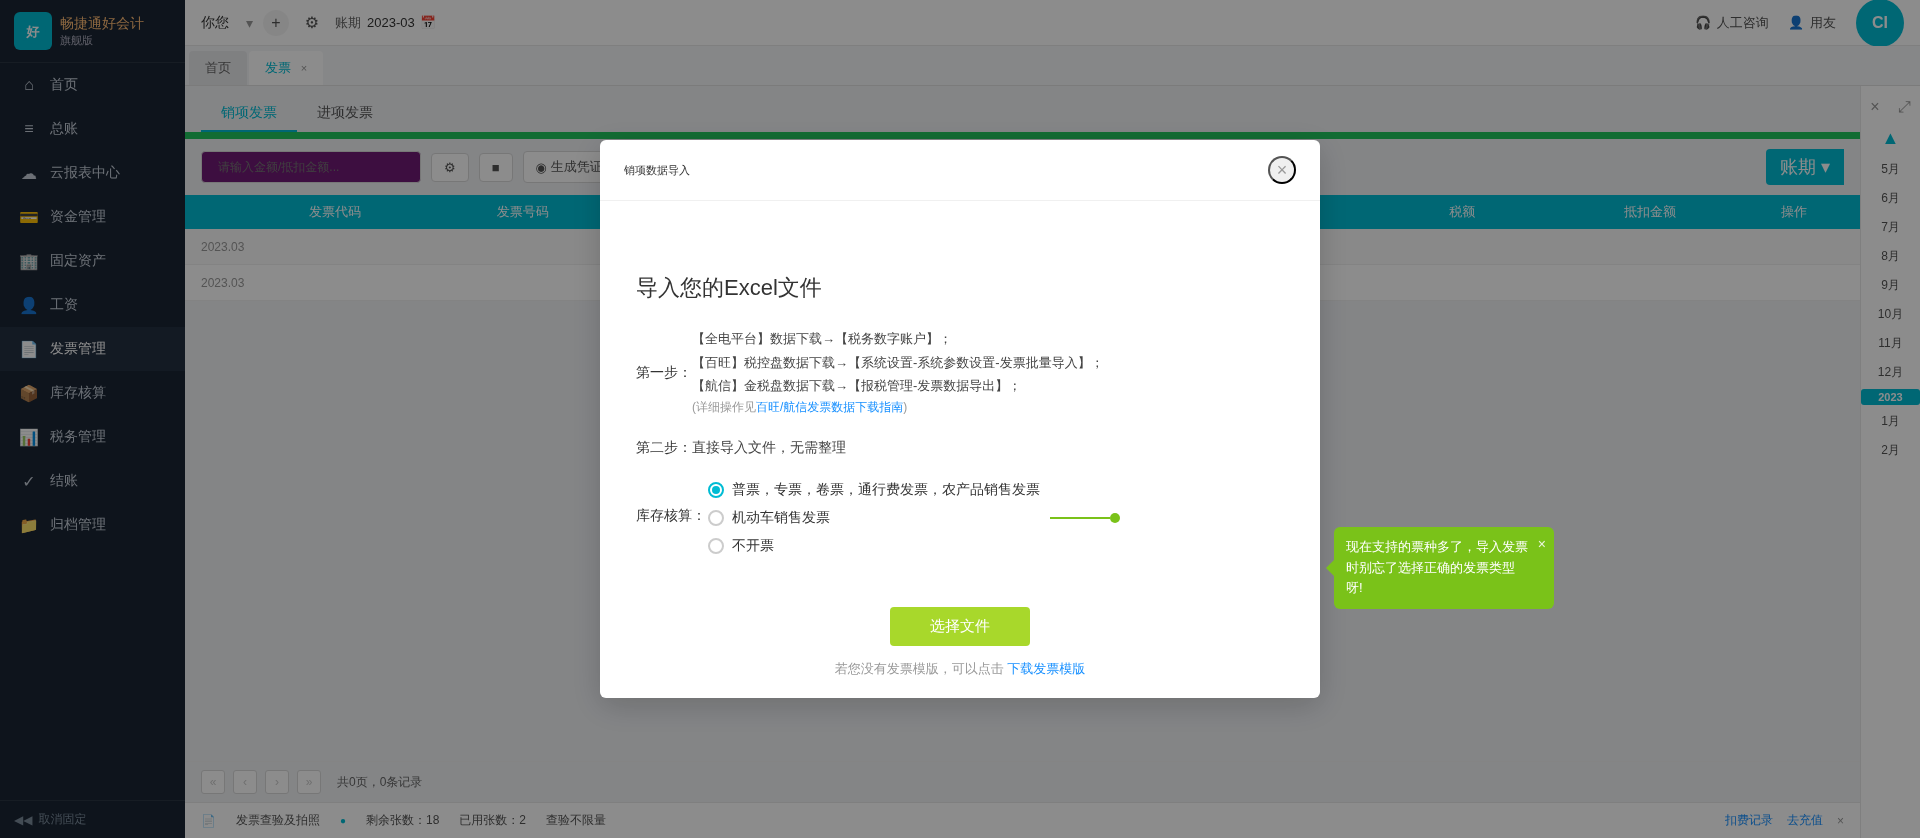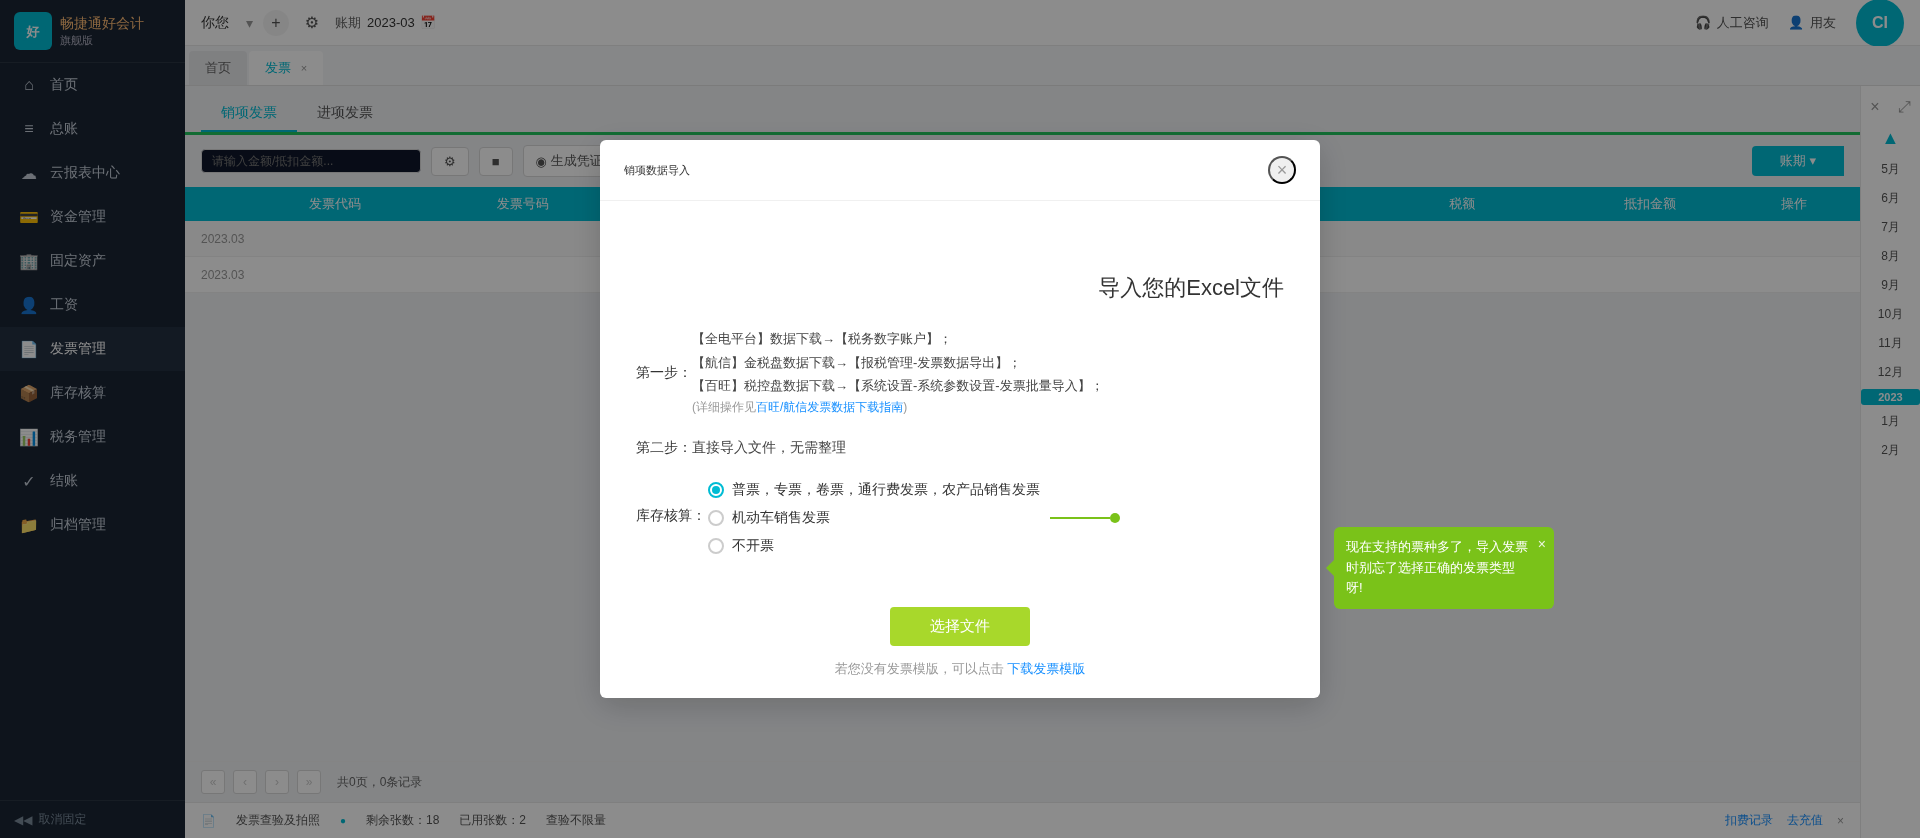--- a/index.html
+++ b/index.html
@@ -34,27 +34,27 @@
     .topbar-period-icon { color: #00bcd4; }
     .topbar-right { margin-left: auto; display: flex; align-items: center; gap: 20px; }
     .topbar-consult { display: flex; align-items: center; gap: 5px; color: #555; font-size: 13px; cursor: pointer; }
     .topbar-user { display: flex; align-items: center; gap: 5px; color: #555; font-size: 13px; cursor: pointer; }
 
     
     .content-tabs { height: 40px; background: #f5f6f8; display: flex; align-items: flex-end; border-bottom: 1px solid #e0e0e0; flex-shrink: 0; padding: 0 0 0 4px; }
     .tab { padding: 8px 16px; font-size: 13px; cursor: pointer; color: #666; background: #e8e9ec; border-radius: 4px 4px 0 0; margin-right: 2px; }
     .tab.active { background: #fff; color: #00bcd4; font-weight: 500; }
     .tab-close { margin-left: 6px; color: #999; font-size: 11px; }
-    .invoice-subtabs { display: flex; align-items: center; padding: 10px 16px 0; border-bottom: 3px solid #22c55e; gap: 0; flex-shrink: 0; }
+    .invoice-subtabs { display: flex; align-items: center; padding: 10px 16px 0; border-bottom: 7px solid #22c55e; gap: 0; flex-shrink: 0; }
     .invoice-subtab { padding: 8px 20px; font-size: 14px; color: #555; cursor: pointer; border-bottom: 2px solid transparent; }
     .invoice-subtab.active { color: #00bcd4; border-bottom: 2px solid #00bcd4; }
     .invoice-toolbar { display: flex; align-items: center; padding: 10px 16px; gap: 10px; flex-shrink: 0; }
-    .invoice-search { flex: 0 0 220px; height: 24px; border: 1px solid #d9d9d9; border-radius: 4px; padding: 0 10px; font-size: 12px; color: #999; background: #0f172a; }
+    .invoice-search { flex: 0 0 220px; height: 32px; border: 1px solid #d9d9d9; border-radius: 4px; padding: 0 16px; font-size: 12px; color: #999; background: #701a75; }
     .toolbar-btn { display: flex; align-items: center; gap: 4px; padding: 6px 12px; border: 1px solid #d9d9d9; border-radius: 4px; font-size: 13px; cursor: pointer; color: #555; background: #fff; }
-    .toolbar-btn-period { background: #00bcd4; color: #fff; border: none; padding: 6px 28px; border-radius: 4px 0 0 4px; font-size: 13px; cursor: pointer; }
+    .toolbar-btn-period { background: #00bcd4; color: #fff; border: none; padding: 6px 14px; border-radius: 4px 0 0 4px; font-size: 18px; cursor: pointer; }
 
     
     .invoice-table-header { display: flex; align-items: center; background: #00bcd4; color: #fff; padding: 8px 16px; font-size: 13px; flex-shrink: 0; }
     .table-col { flex: 1; text-align: center; }
     .table-col.wide { flex: 2; }
     .table-col.actions { flex: 0 0 100px; text-align: center; }
 
     
     .right-panel { width: 60px; background: #fff; border-left: 1px solid #e8e8e8; display: flex; flex-direction: column; align-items: center; padding: 8px 0; gap: 4px; flex-shrink: 0; }
     .right-panel-month { font-size: 12px; color: #555; padding: 4px 0; cursor: pointer; text-align: center; width: 100%; }
@@ -63,21 +63,21 @@
 
     
     .overlay { position: fixed; top: 0; left: 0; width: 1920px; height: 838px; background: rgba(0,0,0,0.45); z-index: 100; display: flex; align-items: center; justify-content: center; }
 
     
     .modal { background: #fff; border-radius: 6px; width: 720px; max-height: 680px; position: relative; box-shadow: 0 8px 32px rgba(0,0,0,0.18); }
     .modal-header { display: flex; align-items: center; justify-content: space-between; padding: 16px 24px; border-bottom: 1px solid #f0f0f0; }
     .modal-title { font-size: 11px; color: #333; font-weight: 500; }
     .modal-close { width: 28px; height: 28px; display: flex; align-items: center; justify-content: center; cursor: pointer; color: #999; font-size: 18px; border-radius: 50%; }
     .modal-body { padding: 28px 36px 24px; }
-    .modal-excel-title { text-align: right; font-size: 22px; color: #333; font-weight: 500; margin-bottom: 24px; margin-top: 44px; }
+    .modal-excel-title { text-align: left; font-size: 22px; color: #333; font-weight: 500; margin-bottom: 24px; margin-top: 44px; }
     .step { margin-bottom: 20px; display: flex; align-items: center; }
     .step-label { font-size: 14px; color: #333; font-weight: 500; white-space: nowrap; min-width: 56px; }
     .step-content { font-size: 13px; color: #444; line-height: 1.8; }
     .step-content a { color: #1890ff; text-decoration: none; }
     .step-content .hint { color: #999; font-size: 12px; }
     .step2-label { font-size: 14px; color: #444; }
     .radio-group { margin-top: 4px; display: flex; flex-direction: column; gap: 10px; margin-left: 2px; }
     .radio-item { display: flex; align-items: center; gap: 8px; font-size: 14px; color: #333; cursor: pointer; }
     .radio-circle { width: 16px; height: 16px; border-radius: 50%; border: 2px solid #ccc; background: #fff; display: flex; align-items: center; justify-content: center; flex-shrink: 0; }
     .radio-circle.selected { border-color: #00bcd4; }
@@ -324,22 +324,22 @@
       <span class="modal-title">销项数据导入</span>
       <button class="modal-close">×</button>
     </div>
     <div class="modal-body">
       <div class="modal-excel-title">导入您的Excel文件</div>
 
       <div class="step">
         <span class="step-label">第一步：</span>
         <div class="step-content">
           <div>【全电平台】数据下载→【税务数字账户】；</div>
+          <div>【百旺】税控盘数据下载→【系统设置-系统参数设置-发票批量导入】；</div>
           <div>【航信】金税盘数据下载→【报税管理-发票数据导出】；</div>
-          <div>【百旺】税控盘数据下载→【系统设置-系统参数设置-发票批量导入】；</div>
           <div class="hint">
             (详细操作见<a href="#">百旺/航信发票数据下载指南</a>)
           </div>
         </div>
       </div>
 
       <div class="step">
         <span class="step-label">第二步：</span>
         <span class="step2-label">直接导入文件，无需整理</span>
       </div>

